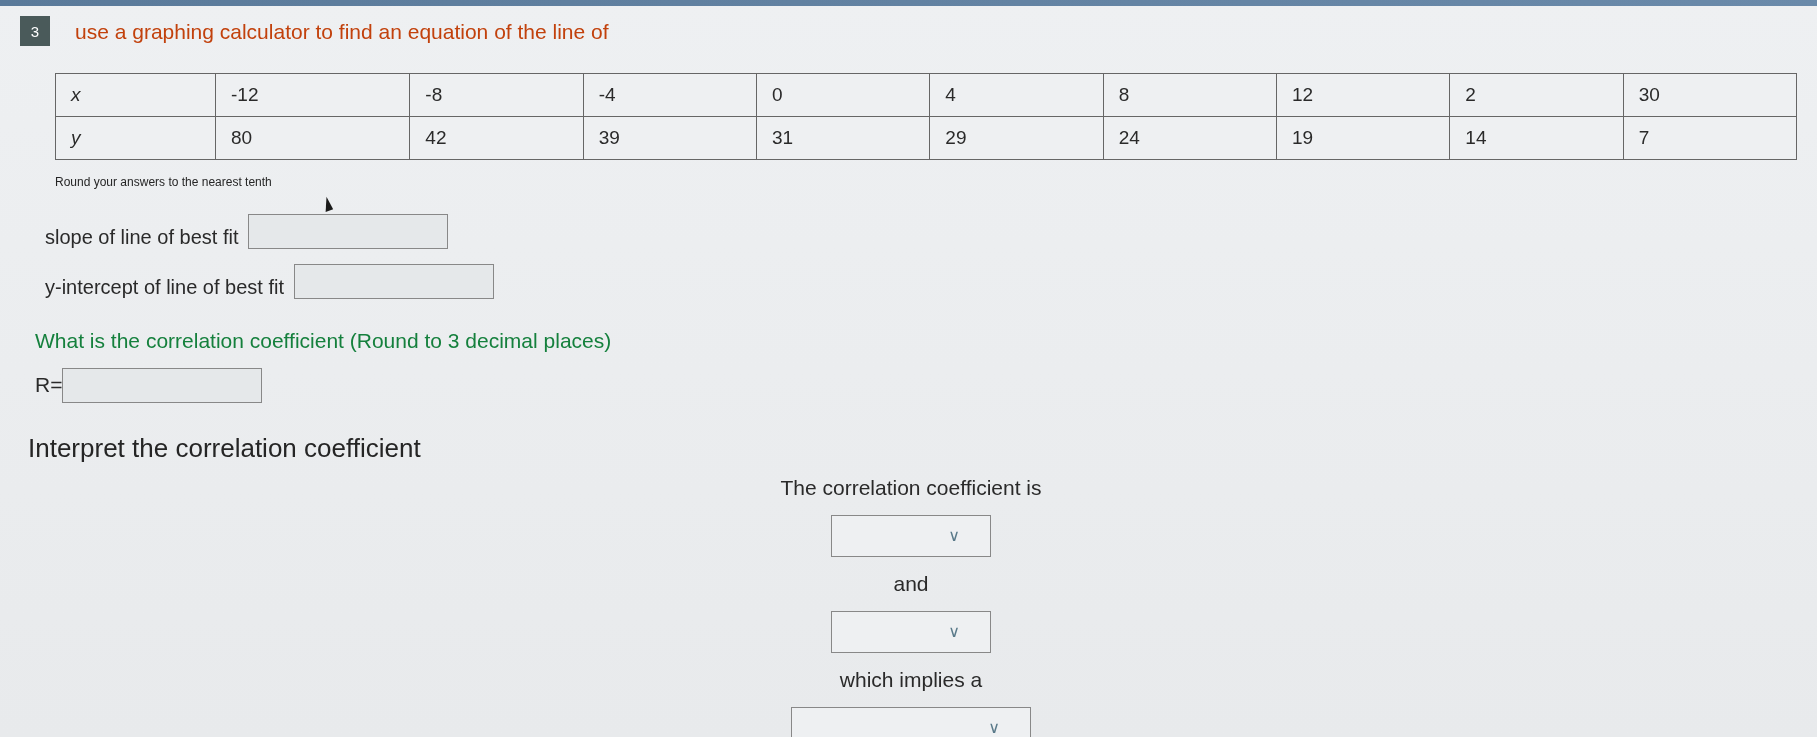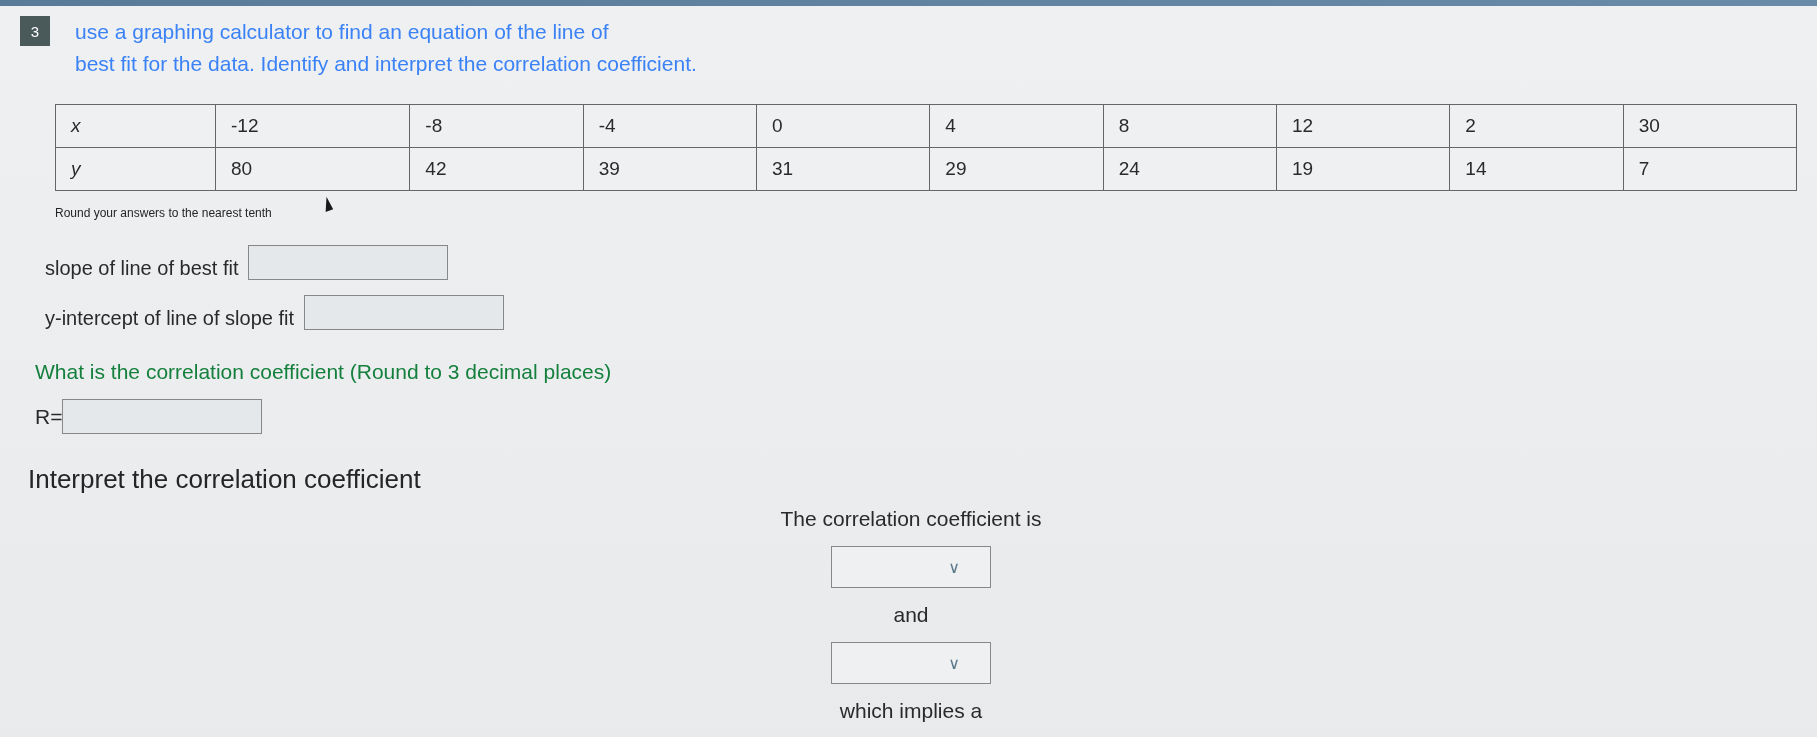--- a/index.html
+++ b/index.html
@@ -36,21 +36,22 @@
       display: flex;
       align-items: center;
       justify-content: center;
       font-size: 15px;
       margin-right: 25px;
       flex-shrink: 0;
     }
     .question-text {
       font-size: 21px;
       line-height: 1.5;
-      color: #3b82f6;
+      color: #c2410c;
+      text-align: center;
     }
     .data-table {
       border-collapse: collapse;
       margin: 10px 0 15px 35px;
       width: calc(100% - 35px);
     }
     .data-table td {
       border: 1px solid #666;
       padding: 10px 15px;
       font-size: 19px;
@@ -147,21 +148,20 @@
 <body>
 
 <div class="top-bar"></div>
 
 <div class="content">
 
   <div class="question-header">
     <div class="question-number">3</div>
     <div class="question-text">
       <span>use a graphing calculator to find an equation of the line of</span><br>
-      <span>best fit for the data. Identify and interpret the correlation coefficient.</span>
     </div>
   </div>
 
   <table class="data-table">
     <tbody>
         <tr>
       <td class="row-label">x</td>
       <td>-12</td>
       <td>-8</td>
       <td>-4</td>
@@ -191,21 +191,21 @@
     <span>Round your answers to the nearest tenth</span>
     <span class="cursor" style="position:absolute; left:325px; top:205px;"></span>
   </div>
 
   <div class="input-row">
     <label>slope of line of best fit</label>
     <input type="text" class="text-input" value="" style="">
   </div>
 
   <div class="input-row">
-    <label>y-intercept of line of slope fit</label>
+    <label>y-intercept of line of best fit</label>
     <input type="text" class="text-input" value="" style="">
   </div>
 
   <div class="section-text">What is  the correlation coefficient (Round to 3 decimal places)</div>
 
   <div class="r-row">
     <label>R=</label>
     <input type="text" class="text-input" value="" style="">
   </div>
 

